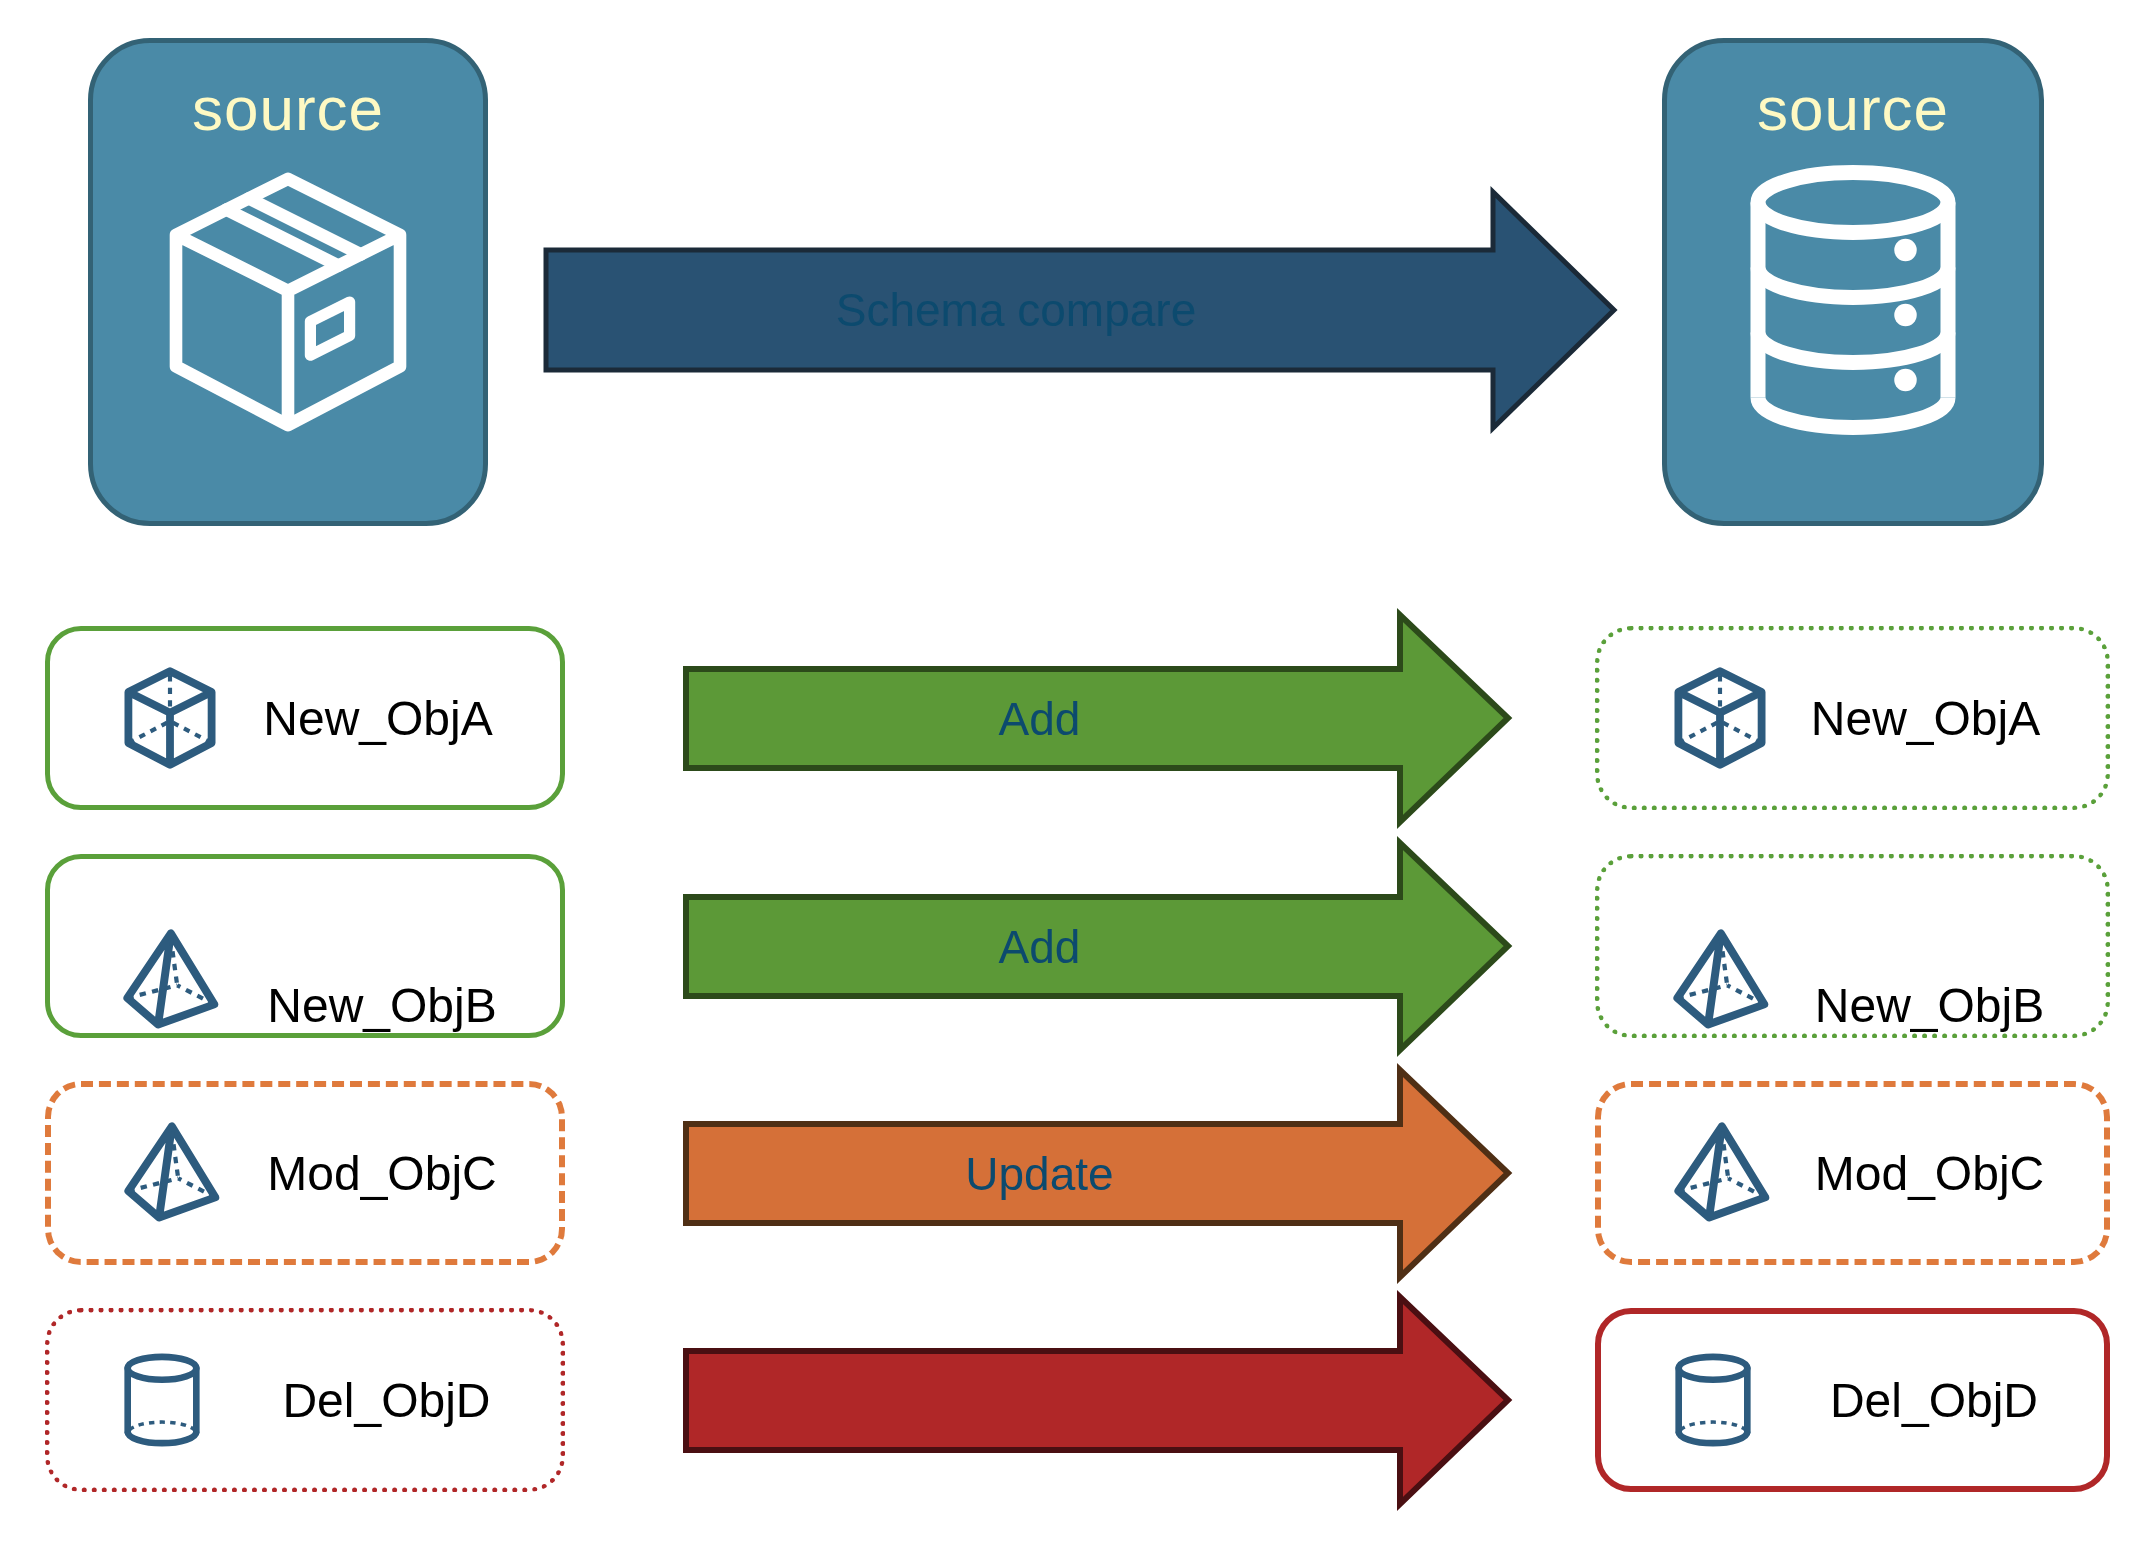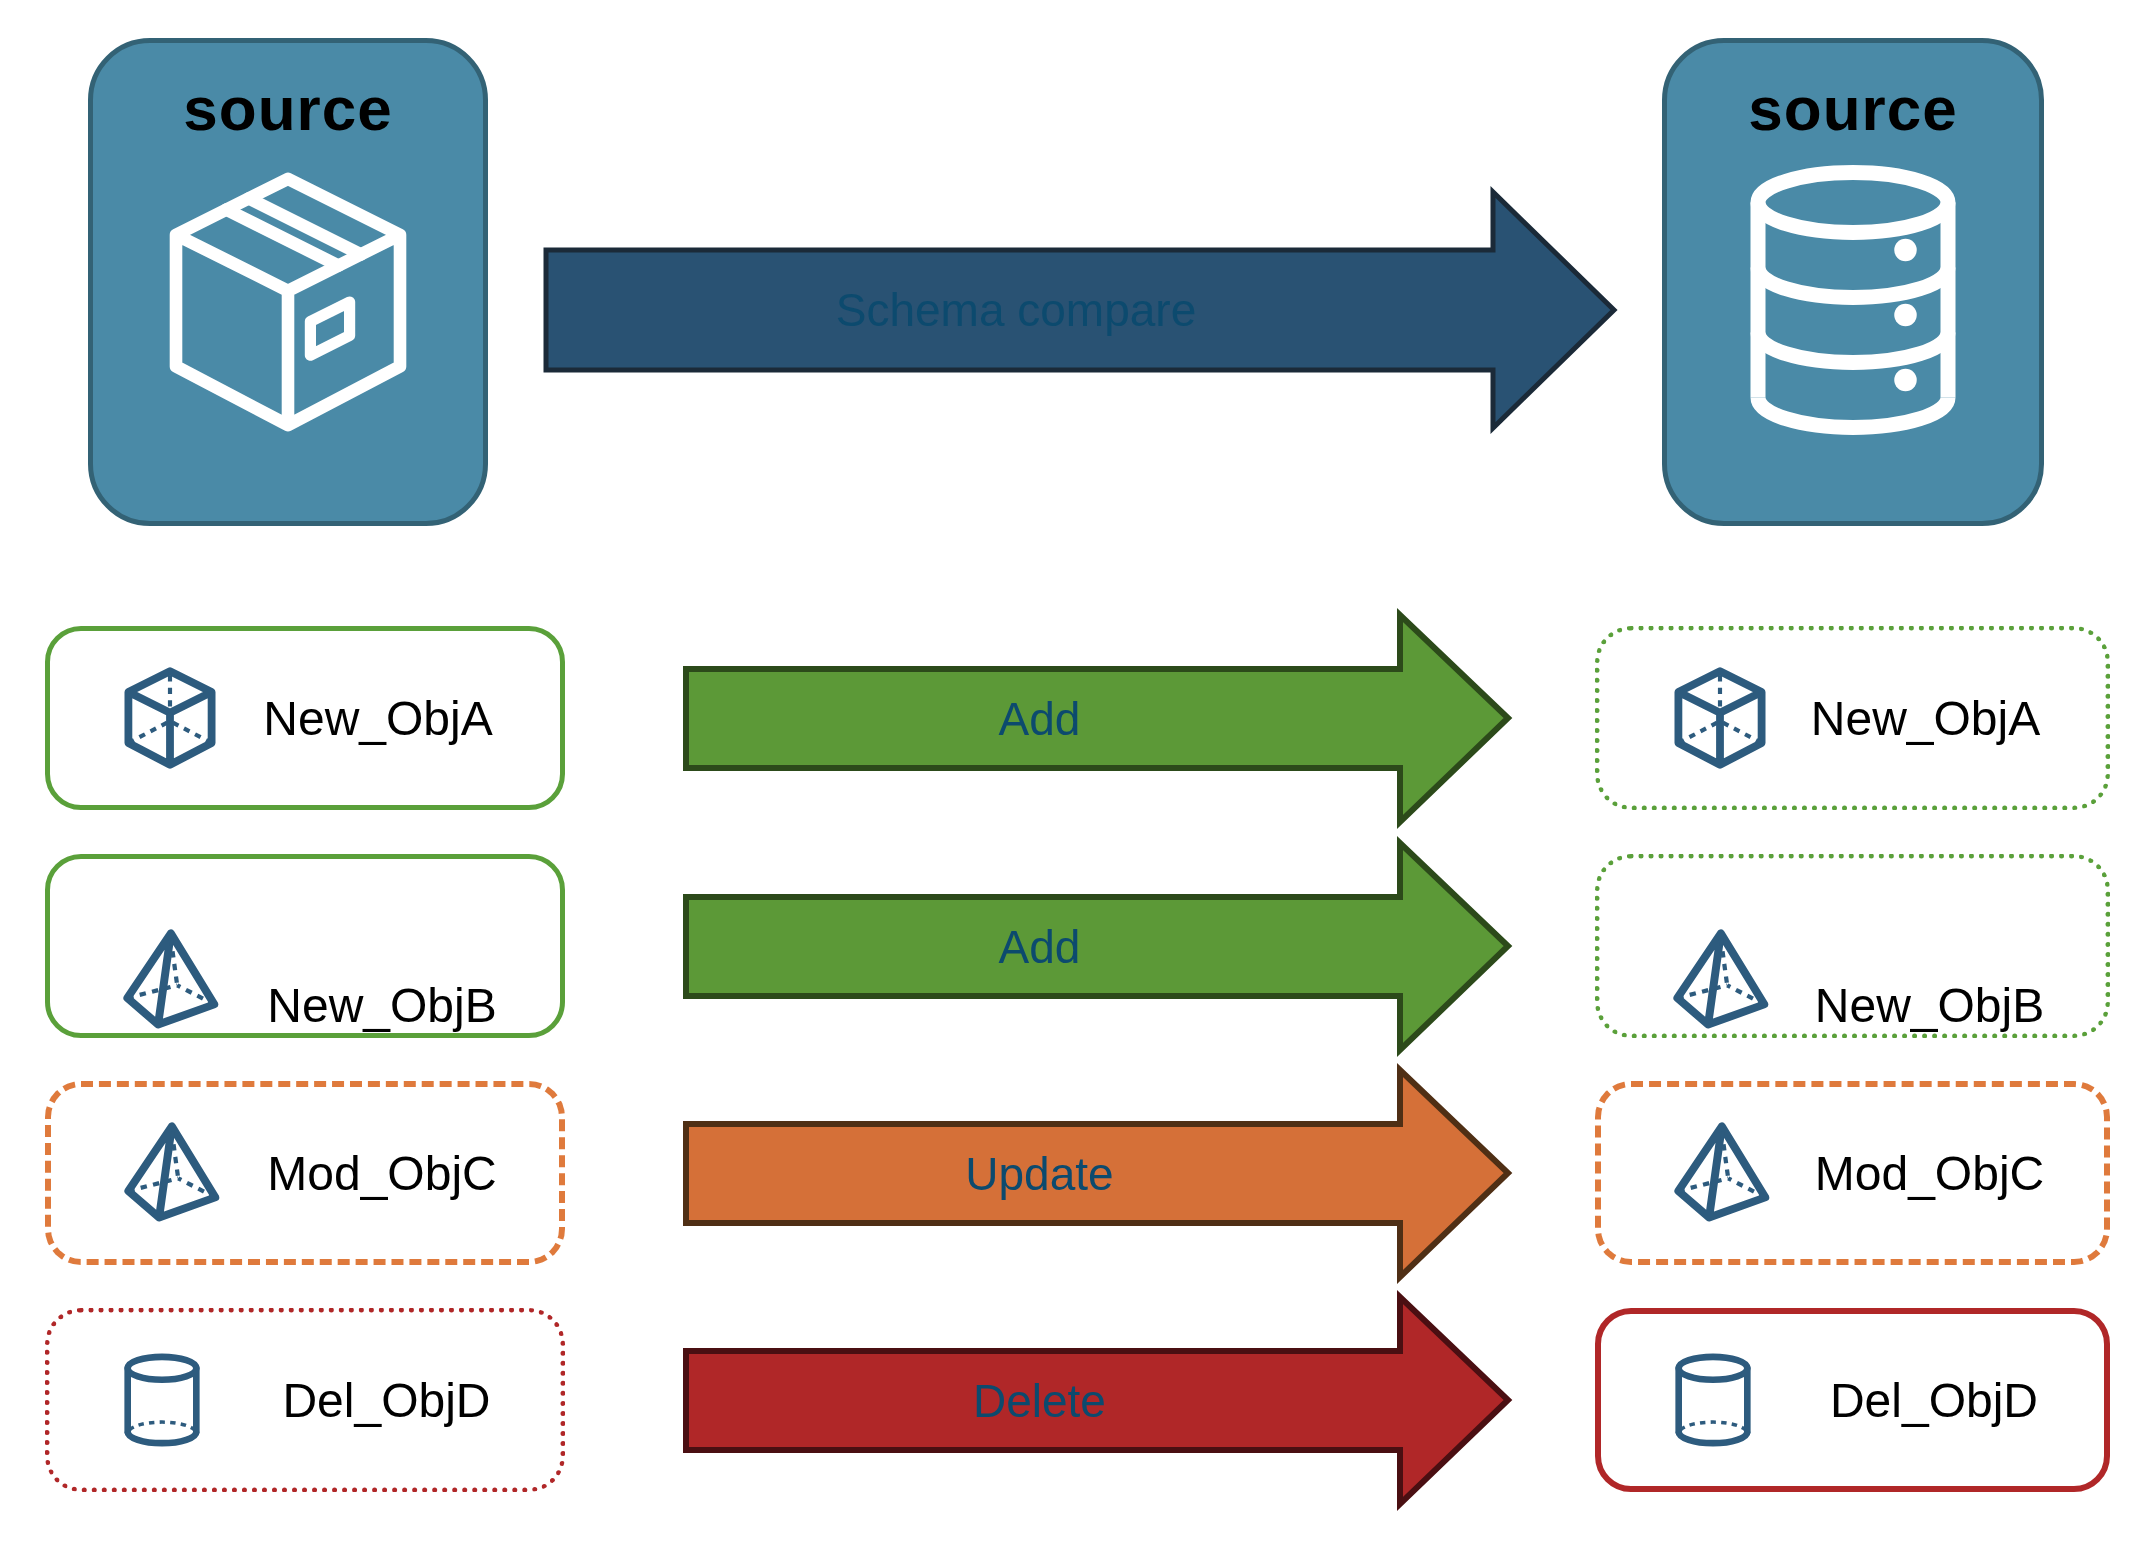--- a/index.html
+++ b/index.html
@@ -7,21 +7,21 @@
     position:relative;width:2150px;height:1550px;background:#ffffff;overflow:hidden;
     font-family:"Liberation Sans",sans-serif;
   }
   
   .node{
     position:absolute;background:#4a8aa7;border:5px solid #336275;border-radius:62px;
     box-sizing:border-box;display:flex;flex-direction:column;align-items:center;
   }
   .node-source{left:88px;top:38px;width:400px;height:488px;}
   .node-target{left:1662px;top:38px;width:382px;height:488px;}
-  .node-label{color:#000000;font-weight:700;font-size:62px;margin-top:30px;letter-spacing:1px;}
+  .node-label{color:#fef9c3;font-weight:400;font-size:62px;margin-top:30px;letter-spacing:1px;}
   .pkg-icon{width:280px;height:280px;margin-top:18px;color:#ffffff;}
   .db-icon{width:250px;height:288px;margin-top:12px;color:#ffffff;}
 
   
   .arrow-wrap{position:absolute;}
   .arrow-wrap svg{position:absolute;inset:0;width:100%;height:100%;overflow:visible;}
   .arrow-label{
     position:absolute;top:50%;transform:translateY(-50%);left:0;text-align:center;
     color:#0c4a6e;font-size:46px;
   }
@@ -174,21 +174,20 @@
   <div class="obj-box obj-left r3 b-red-dotted">
     <svg class="obj-icon icon-cylinder" viewBox="0 0 100 112">
         <use href="#sym-cylinder" xlink:href="#sym-cylinder"></use>
       </svg>
     <span class="obj-label">Del_ObjD</span>
   </div>
   <div class="arrow-wrap row-arrow ra3 arrow-delete">
     <svg viewBox="0 0 829 215" preserveAspectRatio="none">
       <polygon points="3,58 717,58 717,4 825,107 717,211 717,157 3,157" fill="#b02728"></polygon>
     </svg>
-    <span class="arrow-label">Delete</span>
   </div>
   <div class="obj-box obj-right r3 b-red-solid">
     <svg class="obj-icon icon-cylinder" viewBox="0 0 100 112">
         <use href="#sym-cylinder" xlink:href="#sym-cylinder"></use>
       </svg>
     <span class="obj-label">Del_ObjD</span>
   </div>
 
 </div>
 

